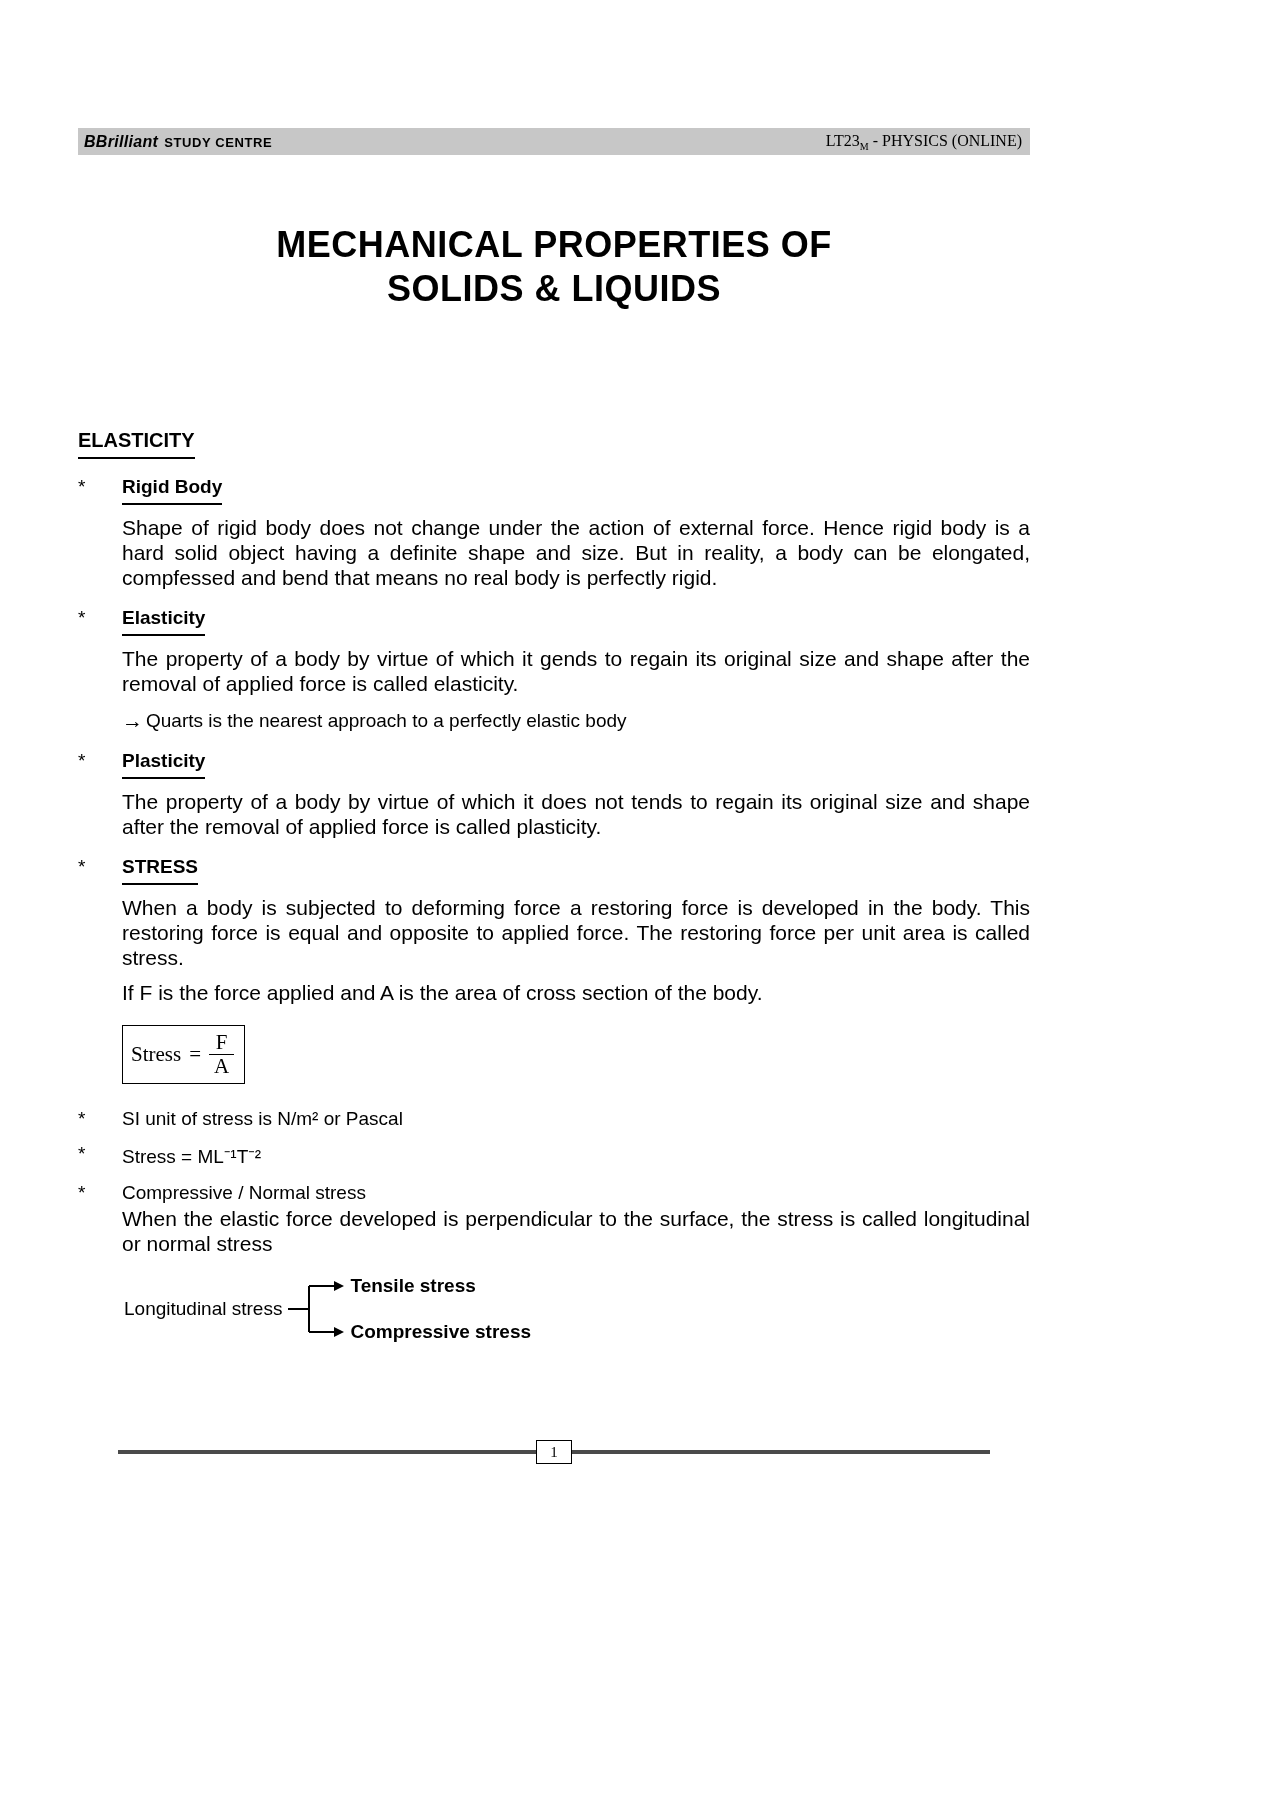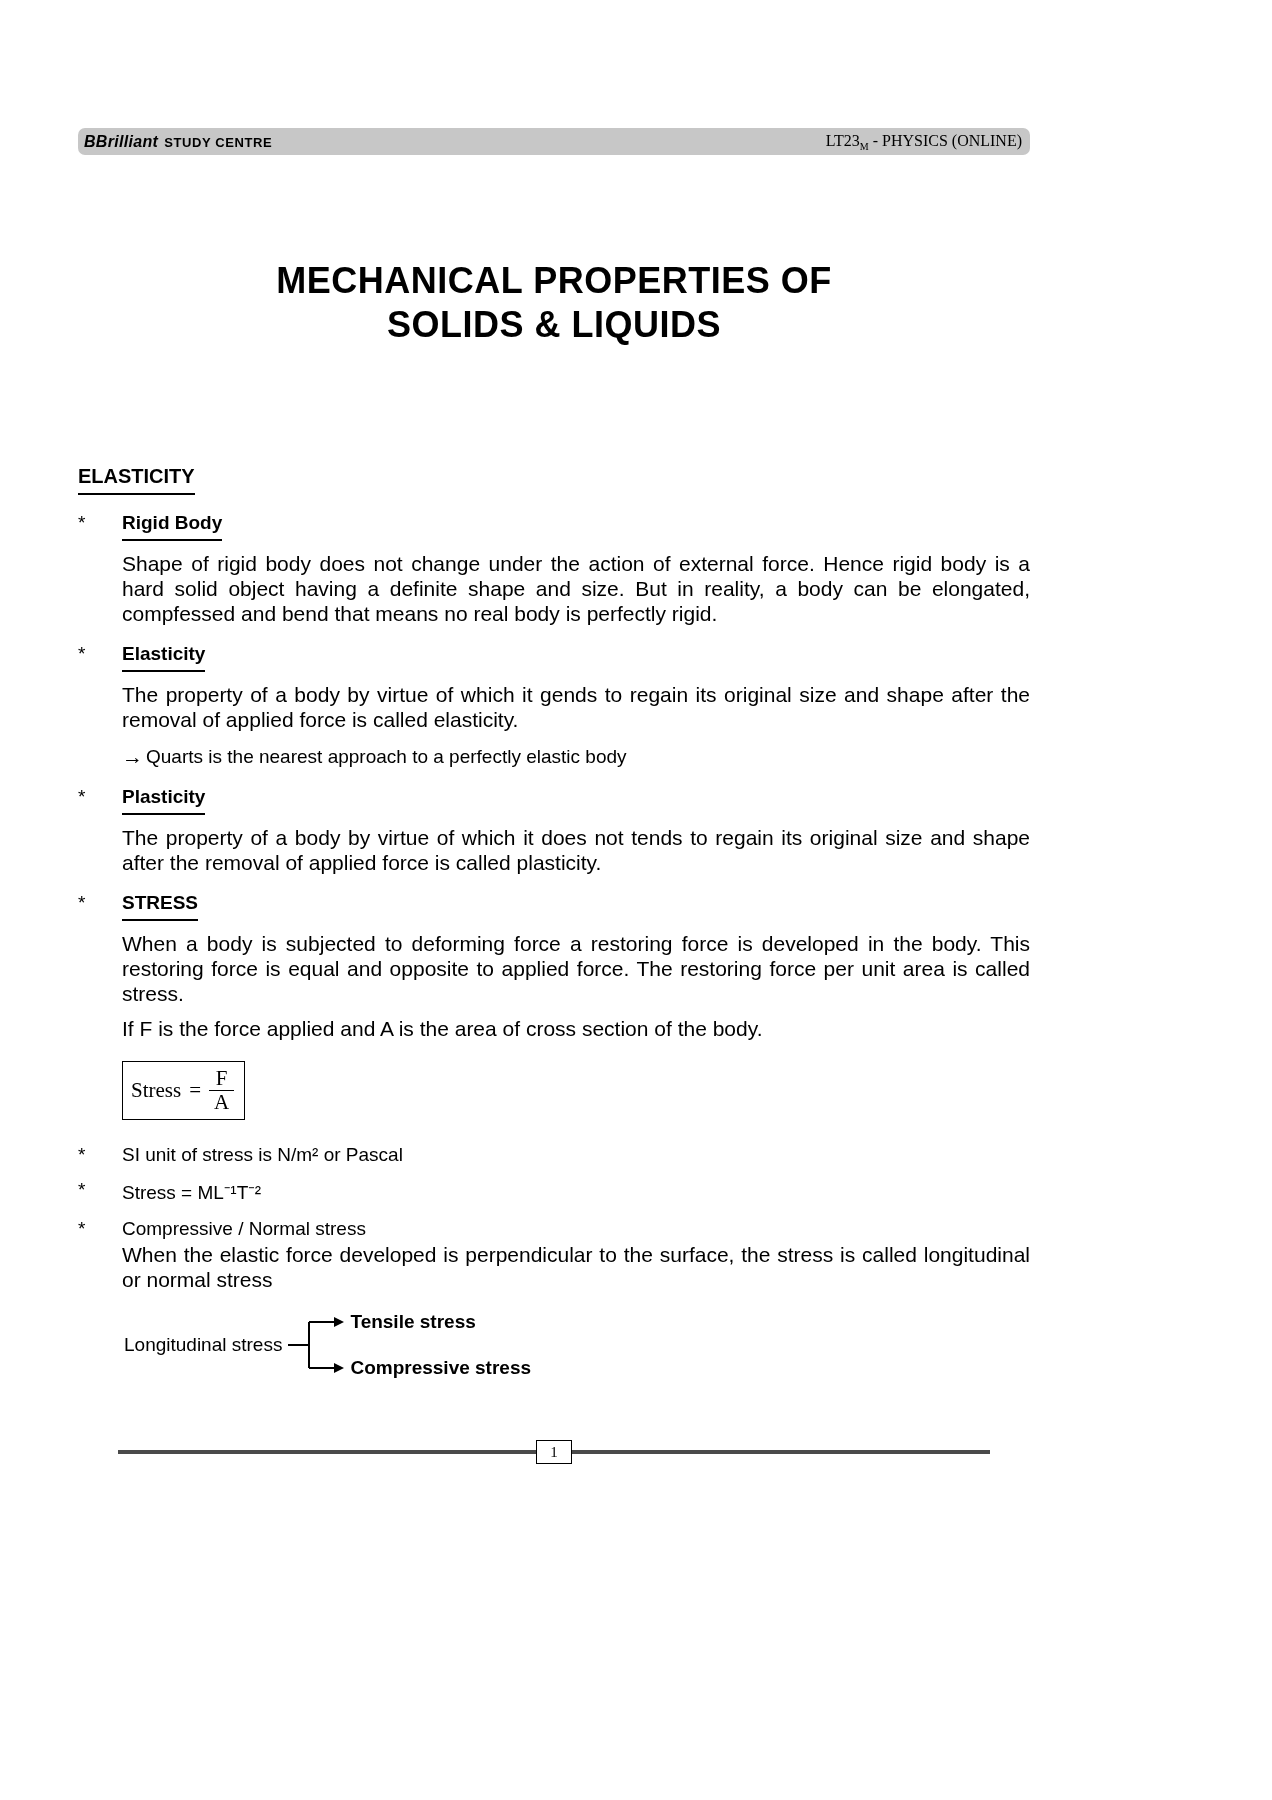--- a/index.html
+++ b/index.html
@@ -20,21 +20,20 @@
     position: absolute;
     top: 128px;
     left: 78px;
     width: 952px;
     height: 27px;
     background: #c7c7c7;
     display: flex;
     align-items: center;
     justify-content: space-between;
     padding: 0 8px 0 6px;
-    border-radius: 7px;
   }
   .brand {
     display: flex;
     align-items: baseline;
     gap: 6px;
   }
   .brand-name {
     font-style: italic;
     font-weight: bold;
     font-size: 16px;
@@ -55,21 +54,21 @@
   }
   .course-code .rest { margin-left: 4px; }
   
   .content {
     position: absolute;
     top: 155px;
     left: 78px;
     width: 952px;
   }
   .doc-title {
-    margin-top: 104px;
+    margin-top: 68px;
     text-align: center;
     font-weight: bold;
     font-size: 36px;
     line-height: 44px;
     letter-spacing: 0.5px;
   }
   .section-heading {
     margin-top: 118px;
     font-weight: bold;
     font-size: 20px;

